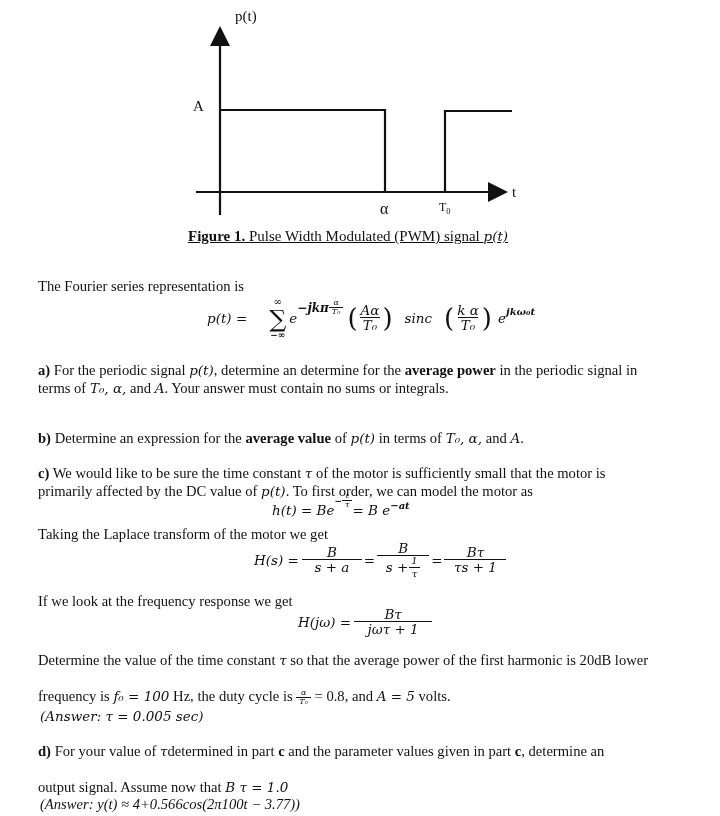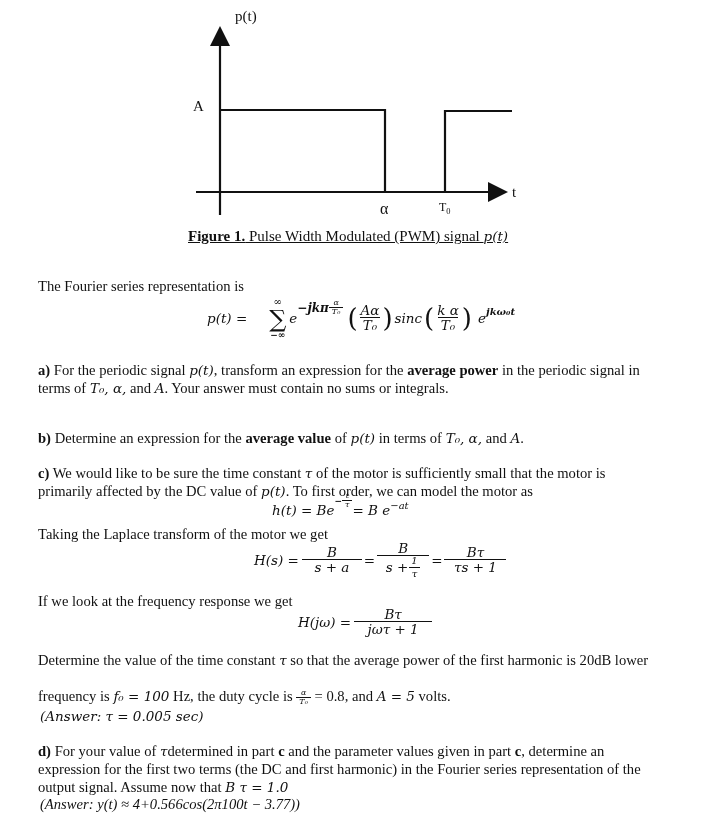--- a/index.html
+++ b/index.html
@@ -58,33 +58,33 @@
         <span class="num">α</span>
         <span class="den">T₀</span>
       </span>
   </span>
   <span class="mathr" style="font-size:26px;font-weight:100;margin-left:4px;">(</span>
   <span class="frac math">
       <span class="num">Aα</span>
       <span class="den">T₀</span>
     </span>
   <span class="mathr" style="font-size:26px;font-weight:100;">)</span>
-  <span class="math" style="margin:0 2px;">sinc</span>
+  <span class="math" style="margin:0 12px;">sinc</span>
   <span class="mathr" style="font-size:26px;font-weight:100;">(</span>
   <span class="frac math">
       <span class="num">k α</span>
       <span class="den">T₀</span>
     </span>
   <span class="mathr" style="font-size:26px;font-weight:100;">)</span>
   <span class="math" style="margin-left:6px;">e</span>
   <span class="math" style="position:relative;top:-7px;font-size:10px;font-weight:bold;">jkω₀t</span>
 </div>
 
 <div class="abs" style="left:38px;top:361px;line-height:18px;">
-  <b>a)</b><span> For the periodic signal </span><span class="math">p(t)</span><span>, transform an expression for the </span><b>average power</b><span> in the periodic signal in</span><br>
+  <b>a)</b><span> For the periodic signal </span><span class="math">p(t)</span><span>, determine an determine for the </span><b>average power</b><span> in the periodic signal in</span><br>
   <span>terms of </span><span class="math">T₀, α,</span><span> and </span><span class="math">A</span><span>. Your answer must contain no sums or integrals.</span>
 </div>
 
 <div class="abs" style="left:38px;top:430px;">
   <b>b)</b><span> Determine an expression for the </span><b>average value</b><span> of </span><span class="math">p(t)</span><span> in terms of  </span><span class="math">T₀, α,</span><span> and </span><span class="math">A</span><span>.</span>
 </div>
 
 <div class="abs" style="left:38px;top:464px;line-height:18px;">
   <b>c)</b><span>  We would like to be sure the time constant </span><span class="math">τ</span><span> of the motor is sufficiently small that the motor is</span><br>
   <span>primarily affected by the DC value of </span><span class="math">p(t)</span><span>. To first order, we can model the motor as</span>
@@ -93,21 +93,21 @@
 <div class="abs" style="left:272px;top:500px;display:flex;align-items:flex-end;">
   <span class="math">h(t) = Be</span>
   <span style="position:relative;top:-8px;display:inline-flex;align-items:center;">
     <span class="mathr" style="font-size:9px;font-weight:bold;">−</span>
     <span class="frac math" style="font-size:8px;">
         <span class="num">t</span>
         <span class="den">τ</span>
       </span>
   </span>
   <span class="math"> = B e</span>
-  <span class="math" style="position:relative;top:-7px;font-size:10px;font-weight:normal;">−at</span>
+  <span class="math" style="position:relative;top:-7px;font-size:10px;font-weight:bold;">−at</span>
 </div>
 
 <div class="abs" style="left:38px;top:526px;">Taking the Laplace transform of the motor we get</div>
 
 <div class="abs" style="left:254px;top:541px;display:flex;align-items:center;">
   <span class="math" style="margin-right:3px;">H(s) =</span>
   <span class="frac math" style="min-width:60px;">
       <span class="num">B</span>
       <span class="den" style="align-self:stretch;text-align:center;">s + a</span>
     </span>
@@ -145,16 +145,16 @@
   <span>frequency is </span><span class="math">f₀ = 100</span><span> Hz, the duty cycle is </span><span class="frac math" style="font-size:8px;vertical-align:middle;">
       <span class="num">α</span>
       <span class="den">T₀</span>
     </span><span> = 0.8, and </span><span class="math">A = 5</span><span> volts.</span>
 </div>
 
 <div class="abs math" style="left:40px;top:708px;">(Answer: τ = 0.005 sec)</div>
 
 <div class="abs" style="left:38px;top:742px;line-height:18px;">
   <b>d)</b><span> For your value of </span><span class="math">τ</span><span>determined in part </span><b>c</b><span> and the parameter values given in part </span><b>c</b><span>, determine an</span><br>
-  <span>expression for the first two terms (the DC and first harmonic) in the Fourier series representation of the</span><br>
+  <br>
   <span>output signal. Assume now that </span><span class="math">B τ = 1.0</span>
 </div>
 <div class="abs it" style="left:40px;top:796px;font-size:14.6px;">(Answer:  y(t) ≈ 4+0.566cos(2π100t − 3.77))</div>
 
 </body></html>

